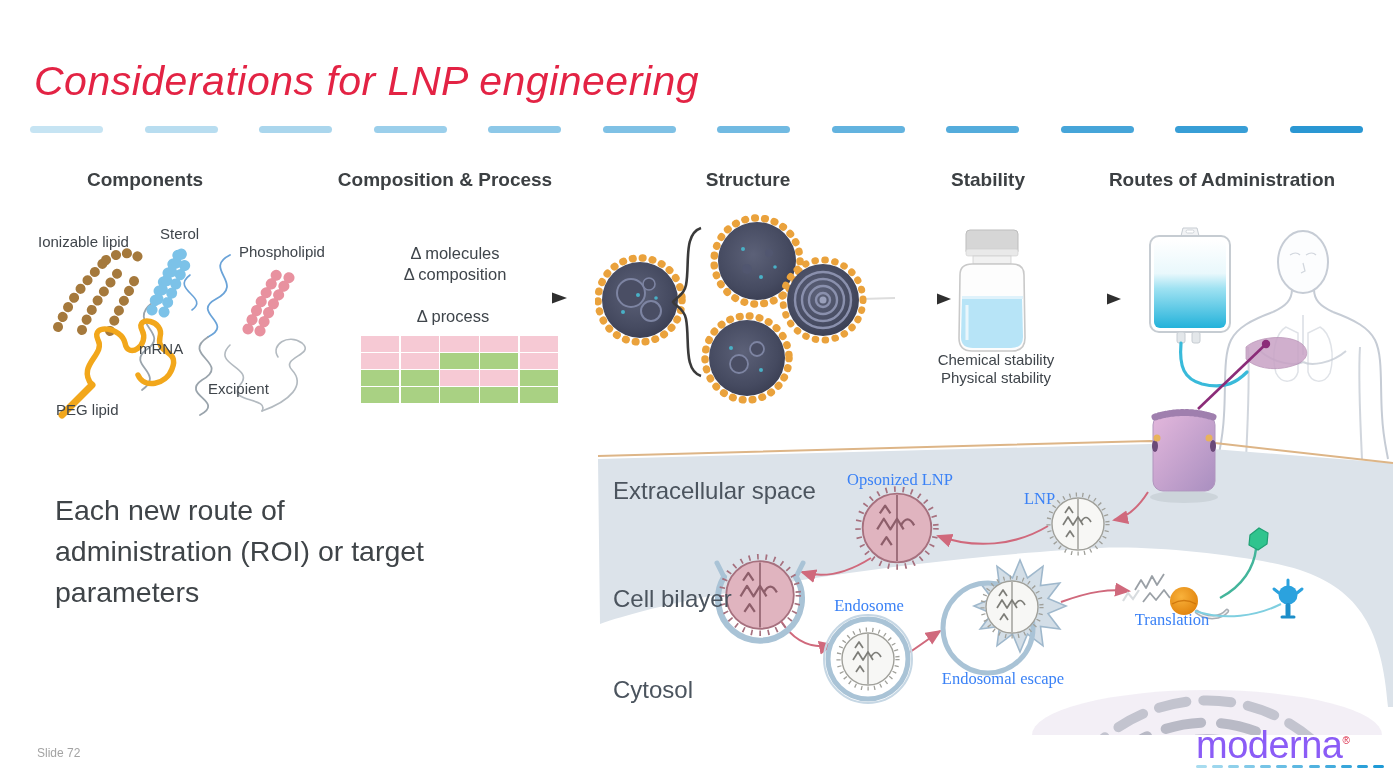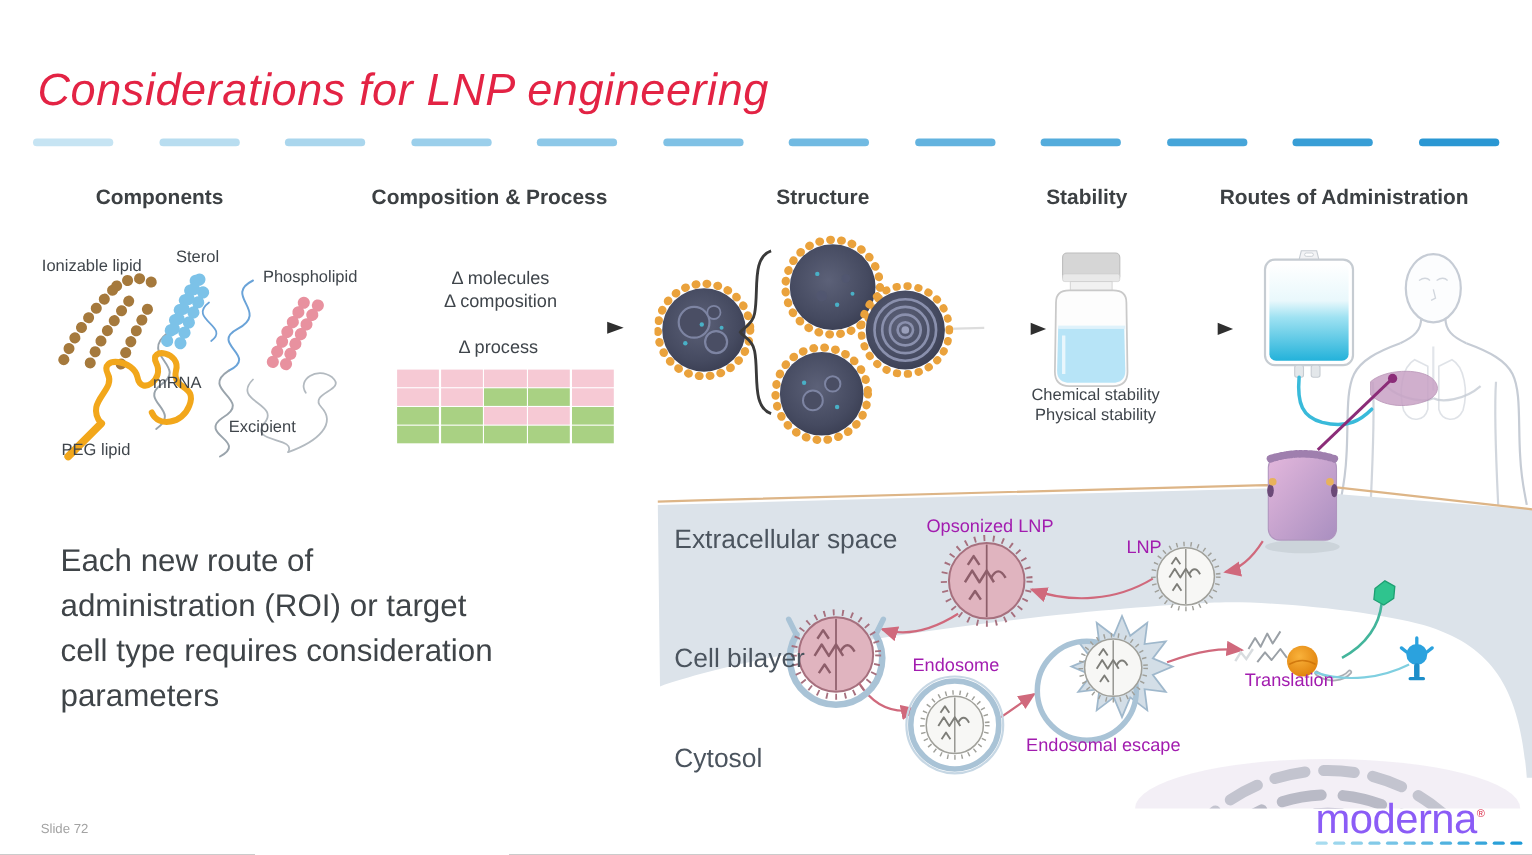--- a/index.html
+++ b/index.html
@@ -18,21 +18,21 @@
   .lab-c{transform:translateX(-50%);}
   
   .delta{transform:translateX(-50%);font-size:16.5px;color:#3f454b;white-space:nowrap;}
   
   #fgrid{left:361px;top:336px;width:197px;height:67px;display:grid;
          grid-template-columns:repeat(5,1fr);grid-template-rows:repeat(4,1fr);gap:1.5px;}
   
   #message{left:55px;top:490px;width:540px;font-size:28.5px;line-height:41px;color:#3f4448;}
   
   .cd-big{font-size:24px;color:#4b545e;white-space:nowrap;}
-  .cd-sm{font-size:16.5px;color:#a21caf;white-space:nowrap;}
+  .cd-sm{font-size:16.5px;color:#3b82f6;white-space:nowrap;font-family:Liberation Serif, serif;}
   
   #slide-num{left:37px;top:746px;font-size:12px;color:#a3a3a3;}
   #logo{left:1196px;top:727px;width:190px;text-align:left;}
   #logo-text{font-size:38px;font-weight:500;color:#8b5cf6;letter-spacing:-.5px;line-height:36px;}
   #logo-reg{font-size:10px;color:#d9203f;vertical-align:14px;}
   #logo-dashes{display:flex;justify-content:space-between;width:188px;margin-top:2px;}
   #logo-dashes .ld{width:11px;height:3px;border-radius:1.5px;}
   svg{display:block;}
 </style>
 </head>
@@ -383,21 +383,20 @@
   <div class="abs cd-sm" style="left:1024px;top:489px;">LNP</div>
   <div class="abs cd-big" style="left:613px;top:585px;">Cell bilayer</div>
   <div class="abs cd-sm lab-c" style="left:869px;top:596px;">Endosome</div>
   <div class="abs cd-sm lab-c" style="left:1003px;top:669px;">Endosomal escape</div>
   <div class="abs cd-sm lab-c" style="left:1172px;top:610px;">Translation</div>
   <div class="abs cd-big" style="left:613px;top:676px;">Cytosol</div>
 
   <div class="abs" id="message">
     <div>Each new route of</div>
     <div>administration (ROI) or target</div>
-    <div>cell type requires consideration</div>
     <div>parameters</div>
   </div>
 
   <div class="abs" id="slide-num">Slide 72</div>
   <div class="abs" id="logo">
     <span id="logo-text">moderna</span><span id="logo-reg">®</span>
     <div id="logo-dashes">
         <span class="ld" style="background: rgb(168, 220, 239);"></span>
         <span class="ld" style="background: rgb(156, 214, 237);"></span>
         <span class="ld" style="background: rgb(143, 208, 234);"></span>

